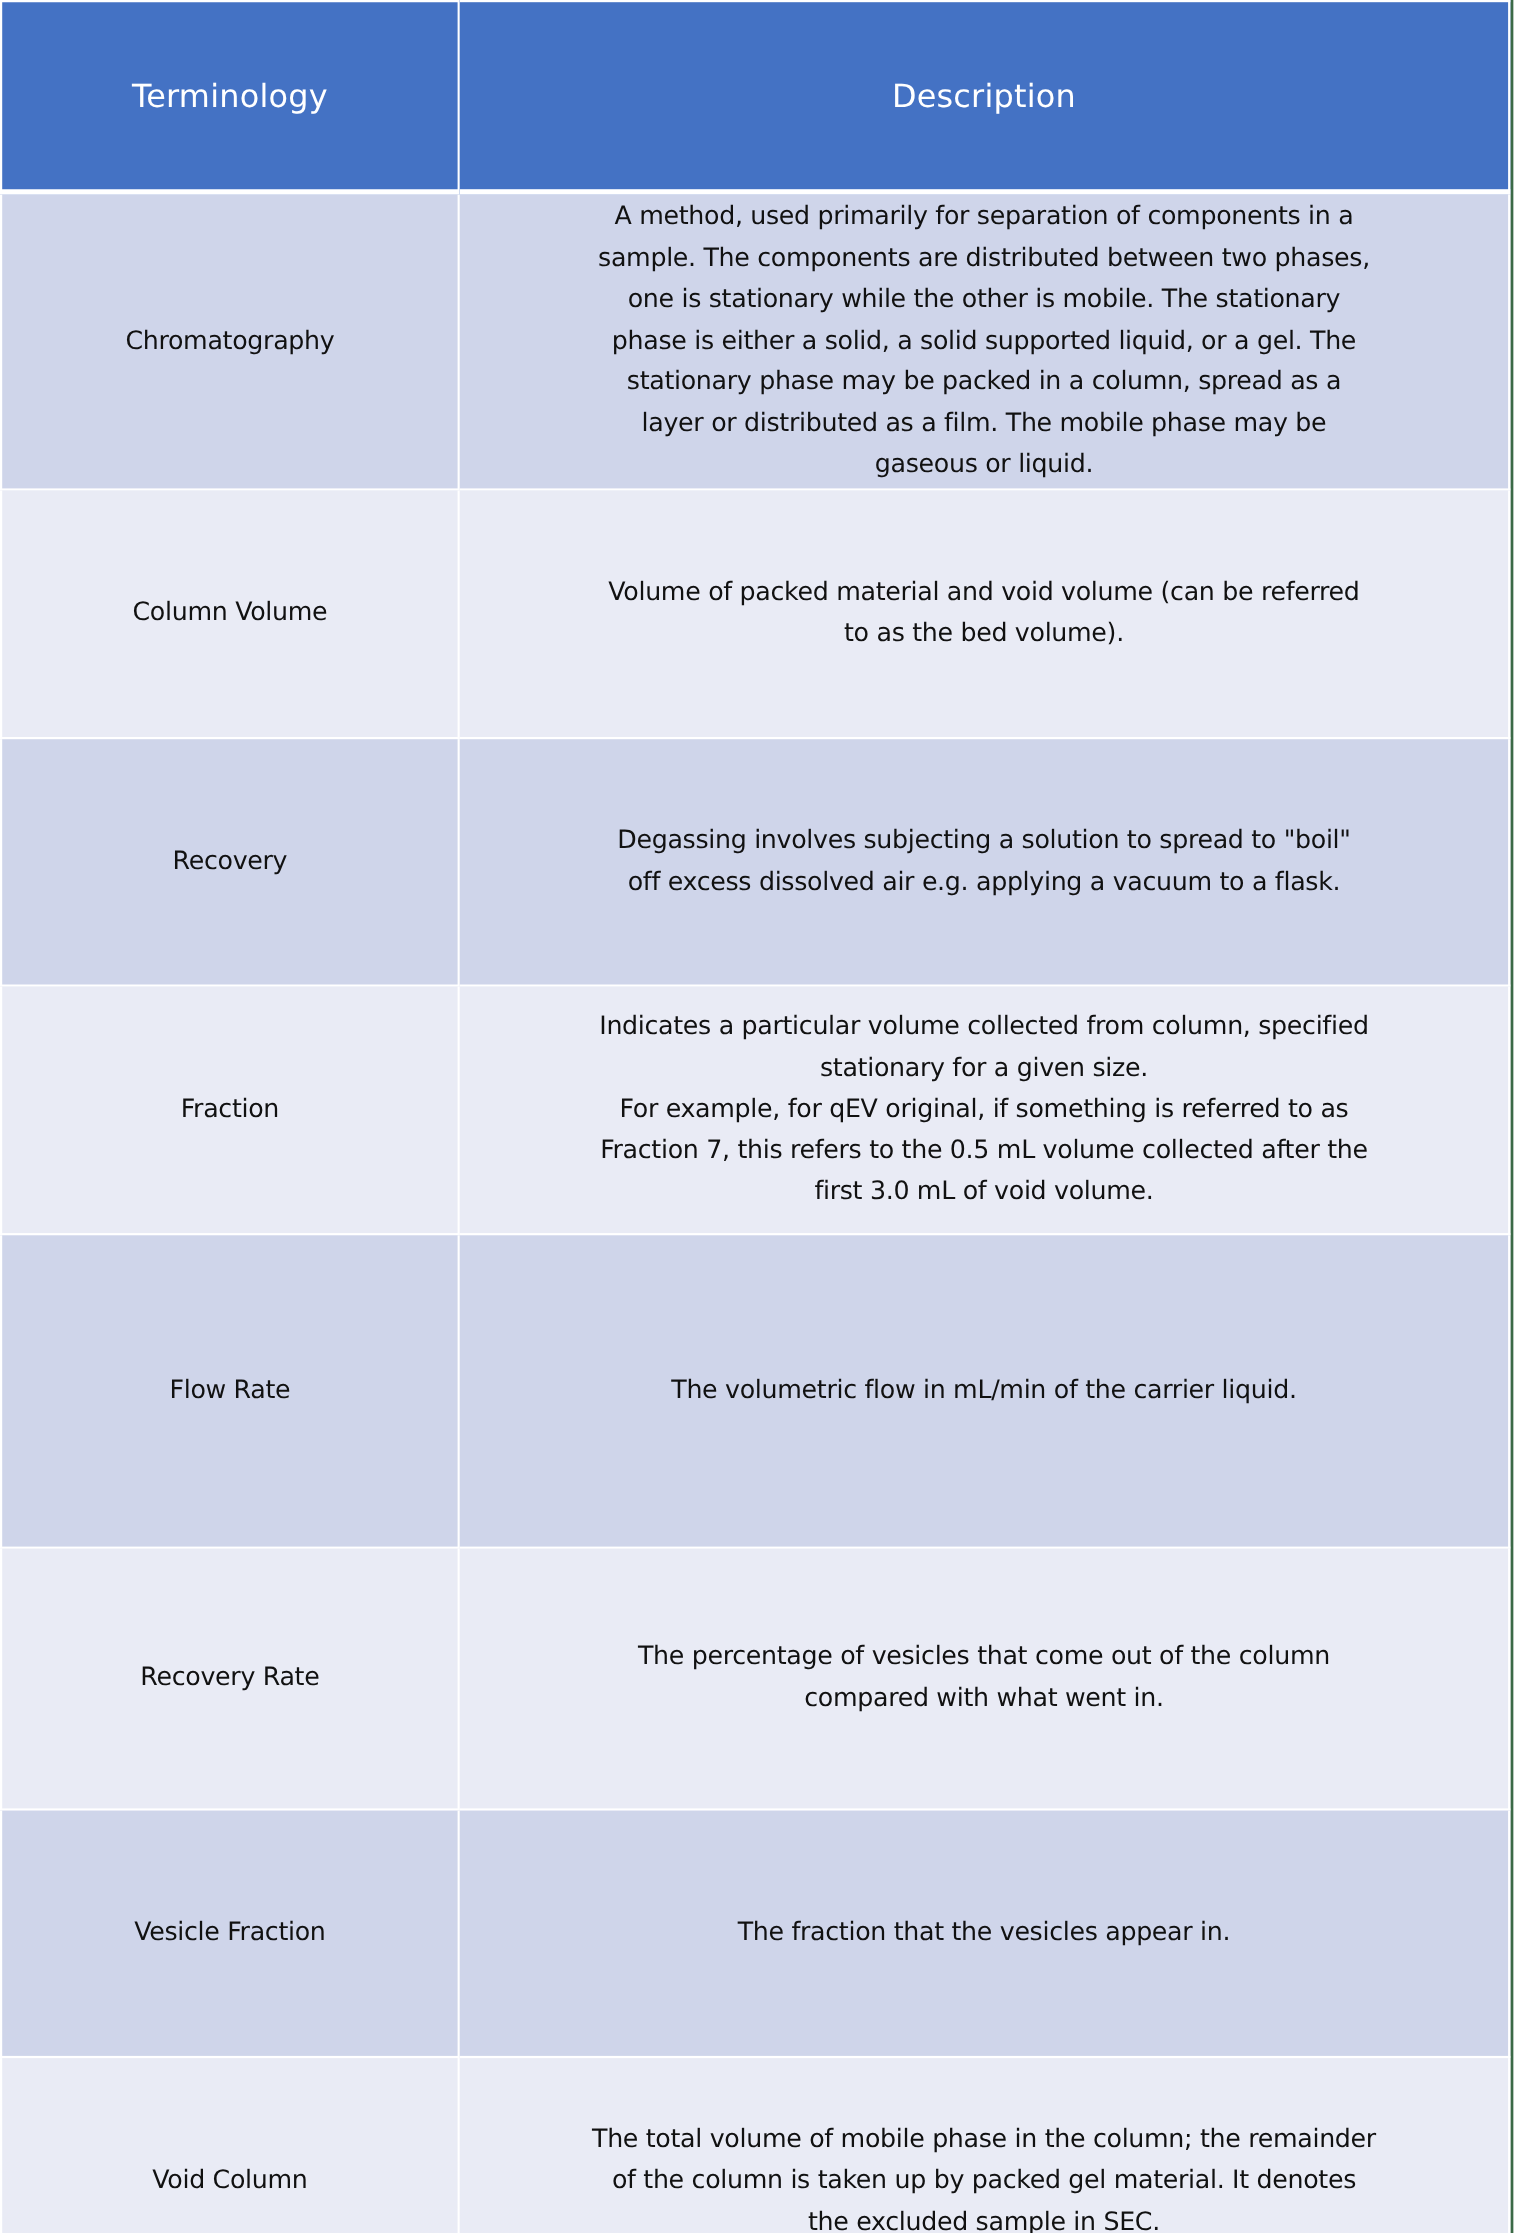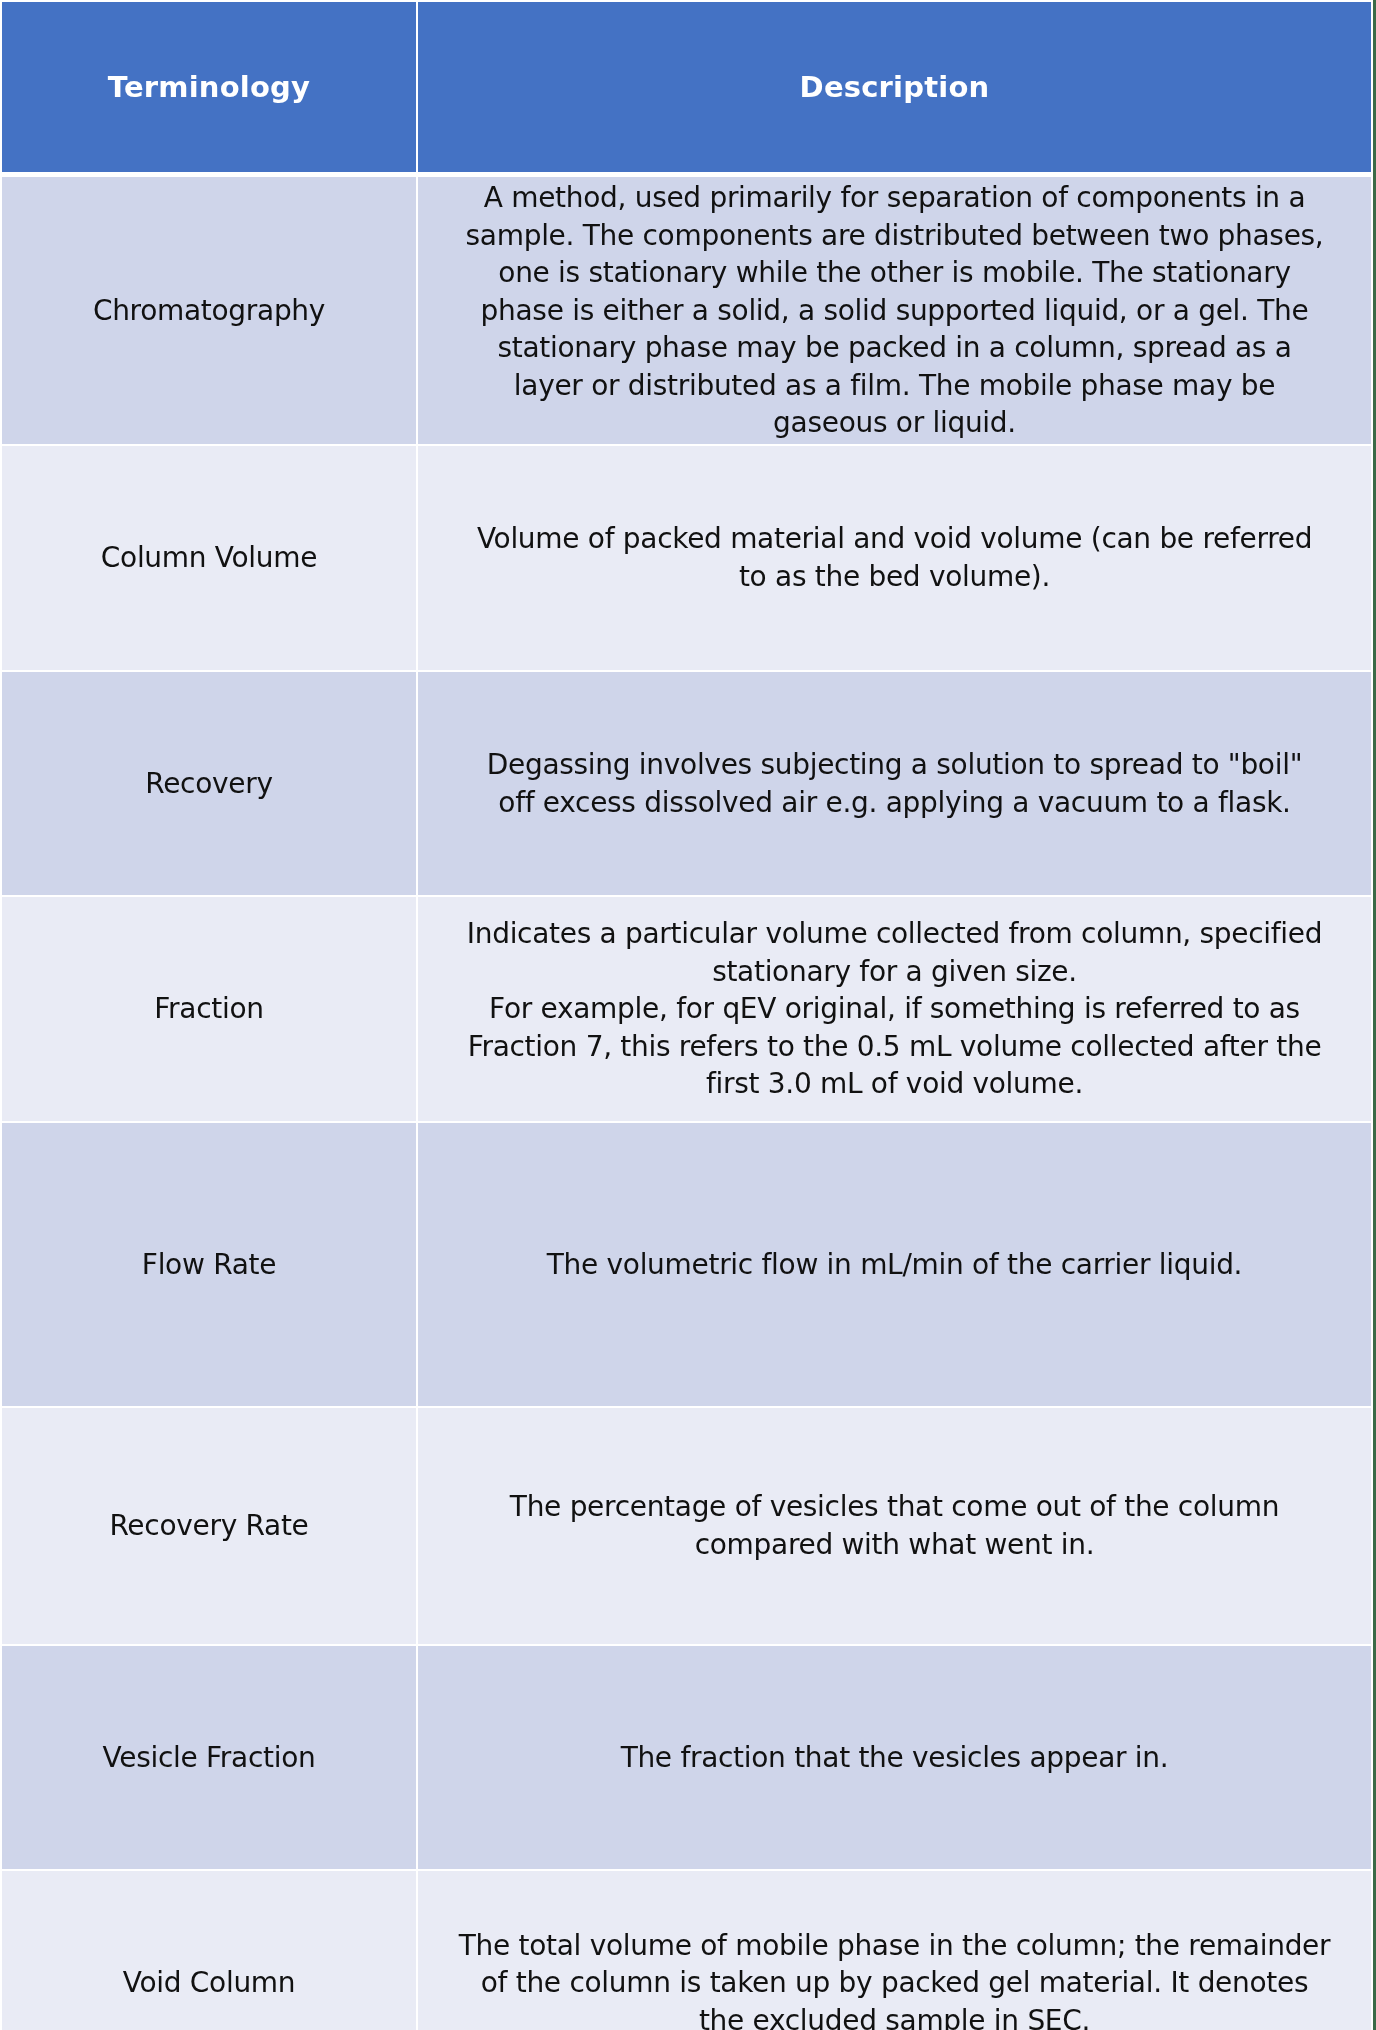--- a/index.html
+++ b/index.html
@@ -38,30 +38,30 @@
     box-sizing: border-box;
     border-right: 2px solid #ffffff;
     border-bottom: 2px solid #ffffff;
   }
   .tbl tr > *:first-child {
     border-left: 2px solid #ffffff;
   }
   .tbl thead th {
     background: #4472c4;
     color: #ffffff;
-    font-weight: bold;
+    font-weight: normal;
     font-size: 29px;
     height: 177px;
     border-top: 2px solid #ffffff;
     border-bottom: 5px solid #ffffff;
     letter-spacing: 0.2px;
   }
   .tbl tbody td {
     color: #111111;
-    font-size: 28px;
+    font-size: 23px;
     line-height: 37.6px;
     letter-spacing: -0.3px;
   }
   .tbl tbody tr.odd td { background: #cfd5ea; }
   .tbl tbody tr.even td { background: #e9ebf5; }
   .col-term { width: 418px; }
   .col-desc { width: 955px; }
   .desc-line { display: block; }
 </style>
 </head>

